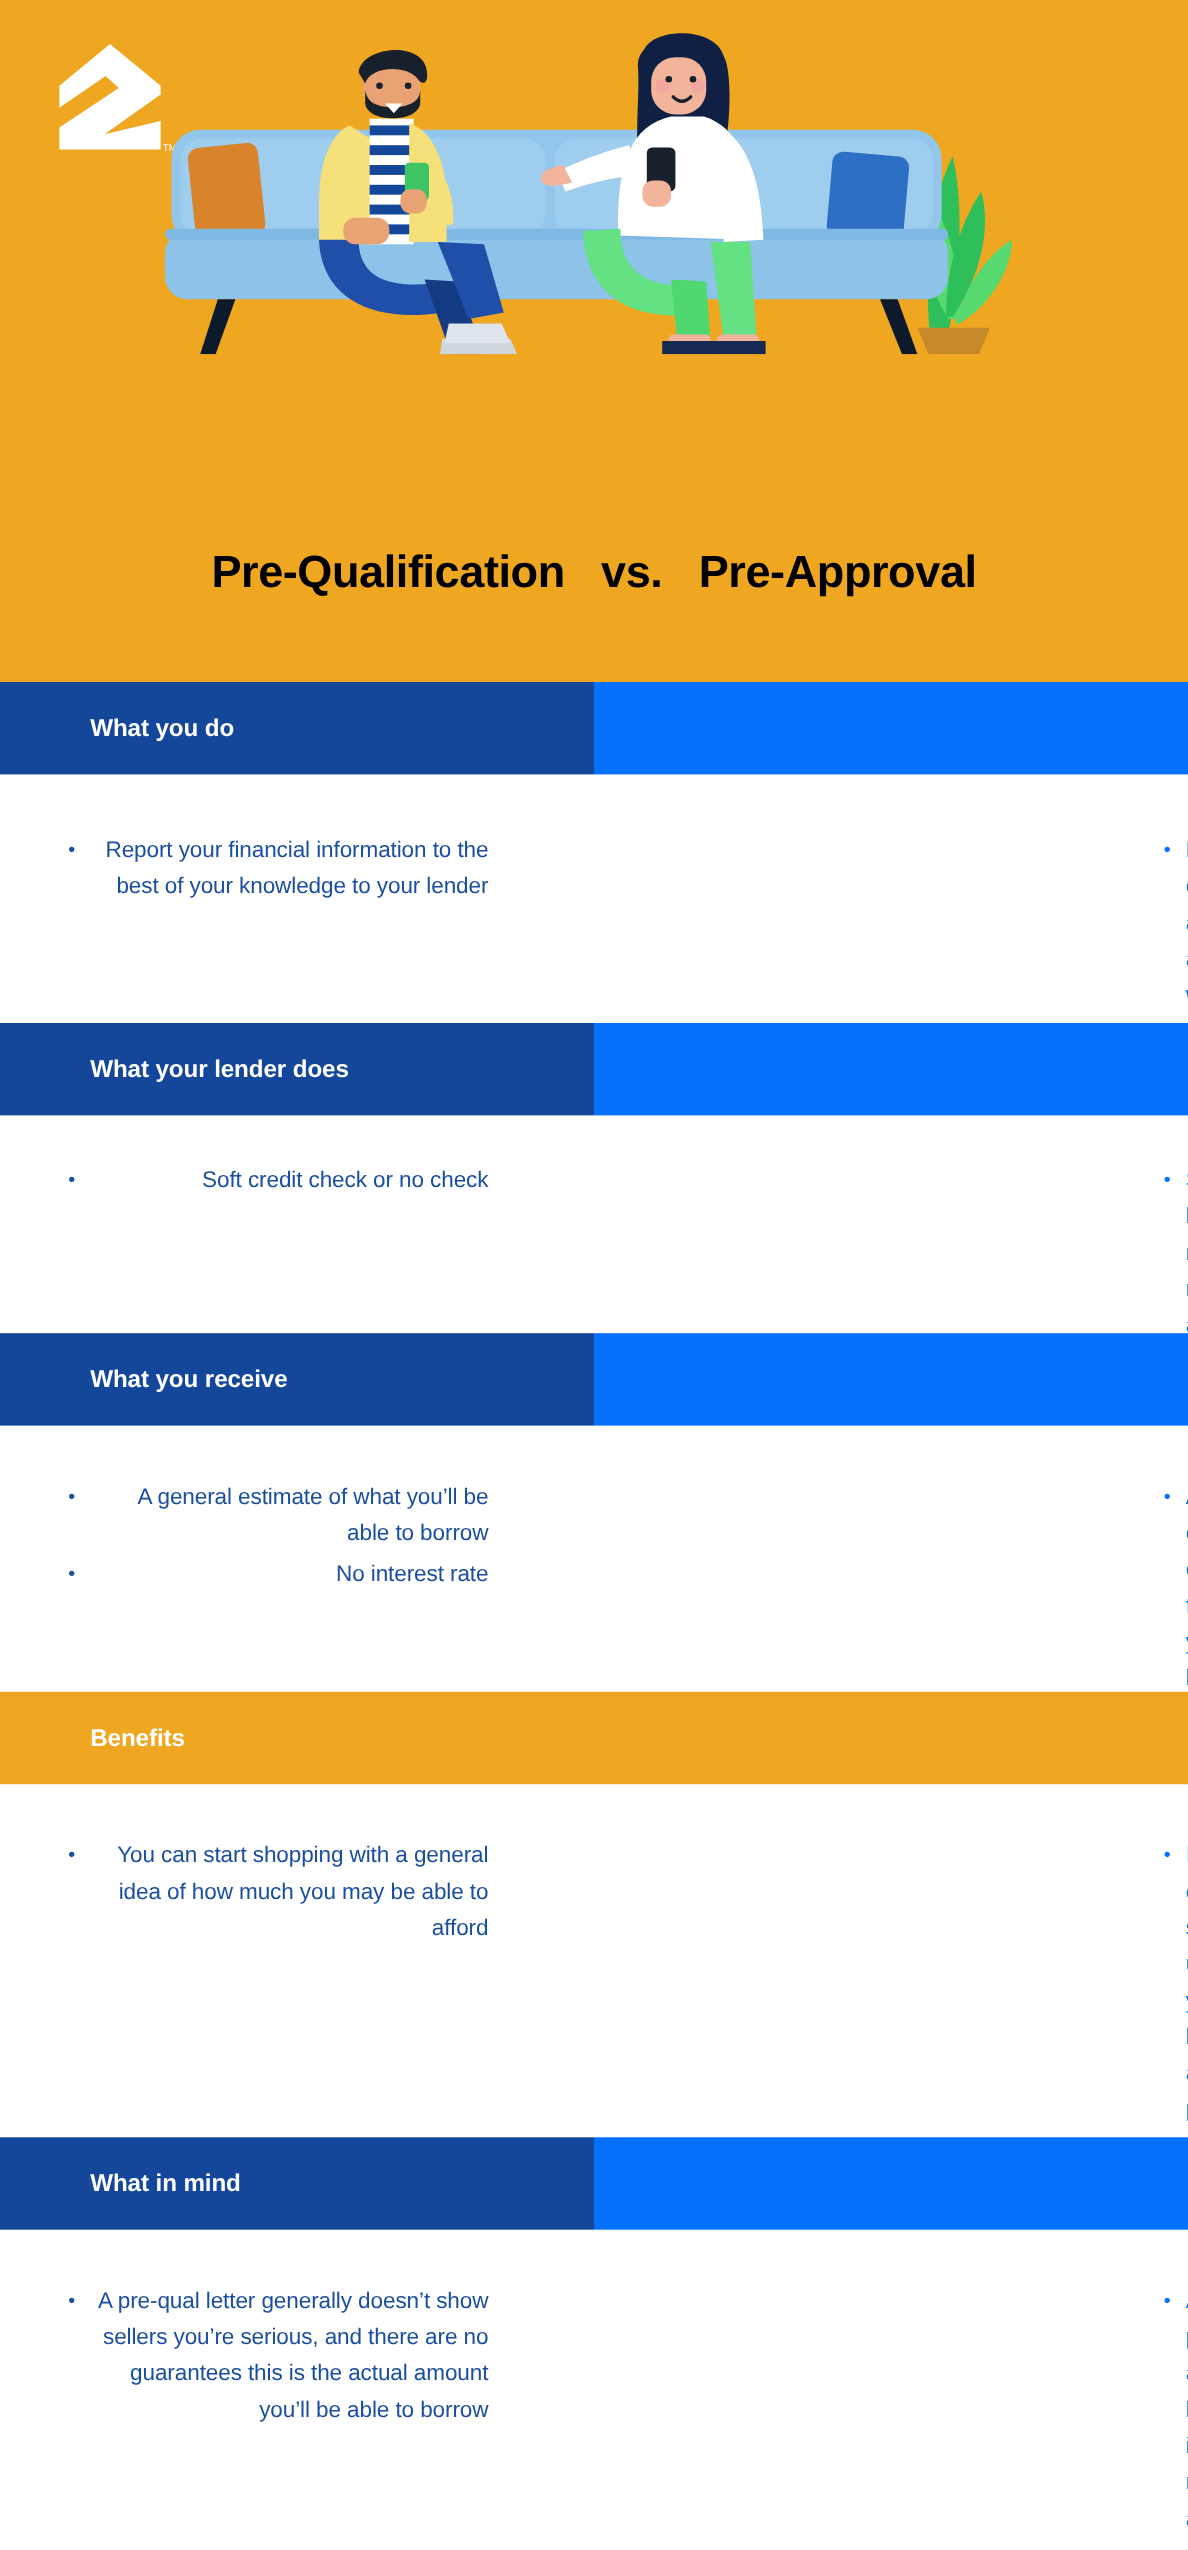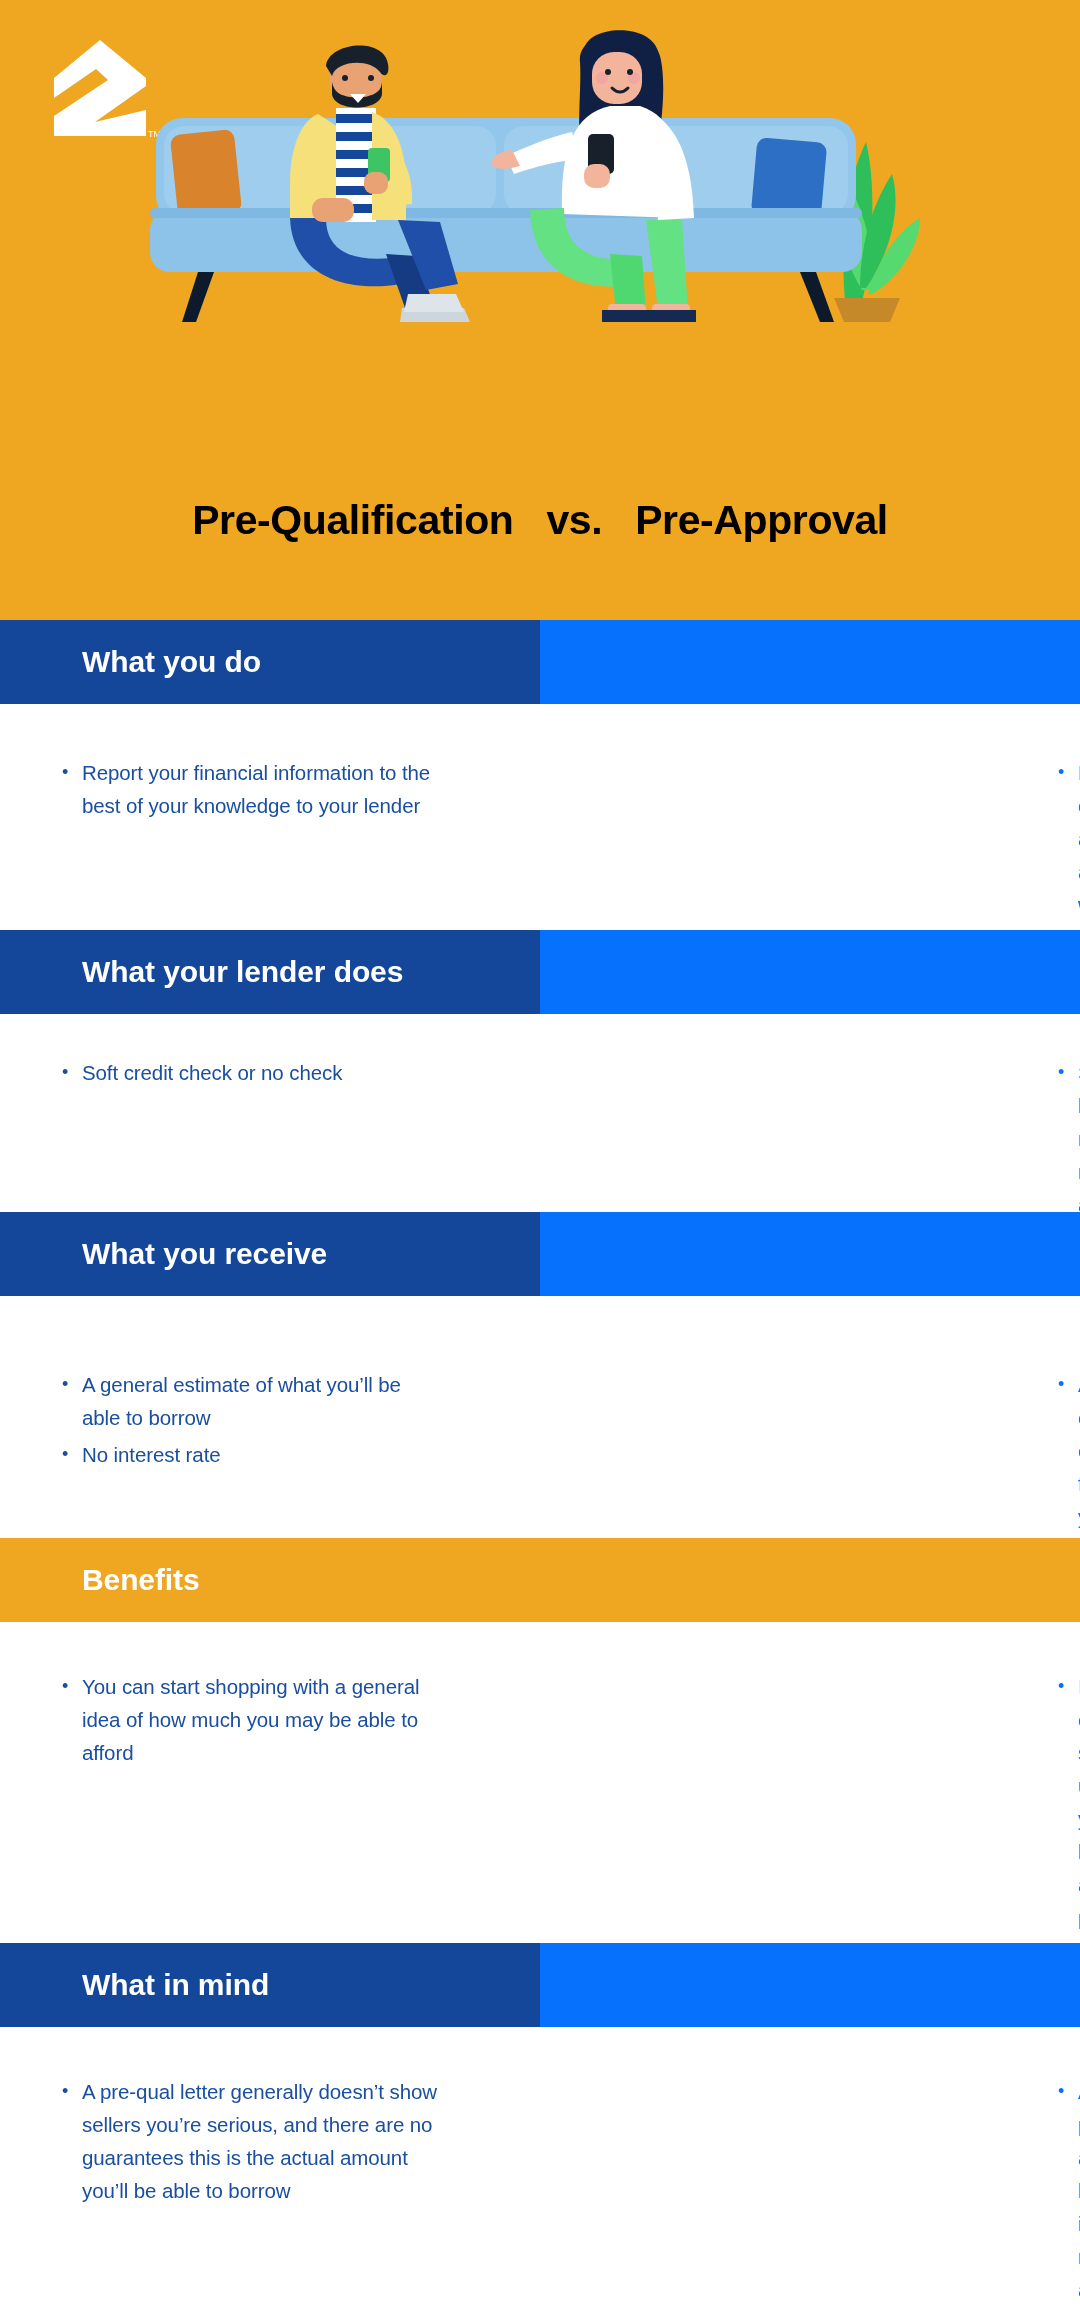--- a/index.html
+++ b/index.html
@@ -80,35 +80,36 @@
     width: 540px;
     height: 84px;
   }
   .sec-header.theme-blue .hdr-left  { background: #14479a; }
   .sec-header.theme-blue .hdr-right { background: #0571fd; }
   .sec-header.theme-orange .hdr-left,
   .sec-header.theme-orange .hdr-right { background: #efa722; }
 
   .hdr-title {
     color: #ffffff;
-    font-size: 30px;
+    font-size: 22px;
     font-weight: 700;
     letter-spacing: -0.1px;
     white-space: nowrap;
   }
 
   .sec-body {
     display: flex;
     width: 1080px;
     background: #ffffff;
   }
   .col {
     width: 540px;
     padding-left: 60px;
     padding-right: 24px;
+    text-align: right;
   }
   .col.col-right { padding-left: 588px; }
 
   .bullet-list { list-style: none; }
   .bullet {
     position: relative;
     padding-left: 22px;
     font-size: 20.5px;
     line-height: 33px;
     letter-spacing: -0.1px;
@@ -121,21 +122,21 @@
     top: 0;
     font-size: 18px;
     line-height: 33px;
   }
   .col-left  .bullet { color: #1a4fa0; max-width: 395px; }
   .col-right .bullet { color: #0571fd; max-width: 400px; }
 
   
   .body-1 { height: 226px; padding-top: 52px; }
   .body-2 { height: 198px; padding-top: 42px; }
-  .body-3 { height: 242px; padding-top: 72px; }
+  .body-3 { height: 242px; padding-top: 48px; }
   .body-4 { height: 321px; padding-top: 48px; }
   .body-5 { height: 292px; padding-top: 48px; }
 </style>
 </head>
 <body>
 
 <div class="page">
 
   <div class="hero">
 

